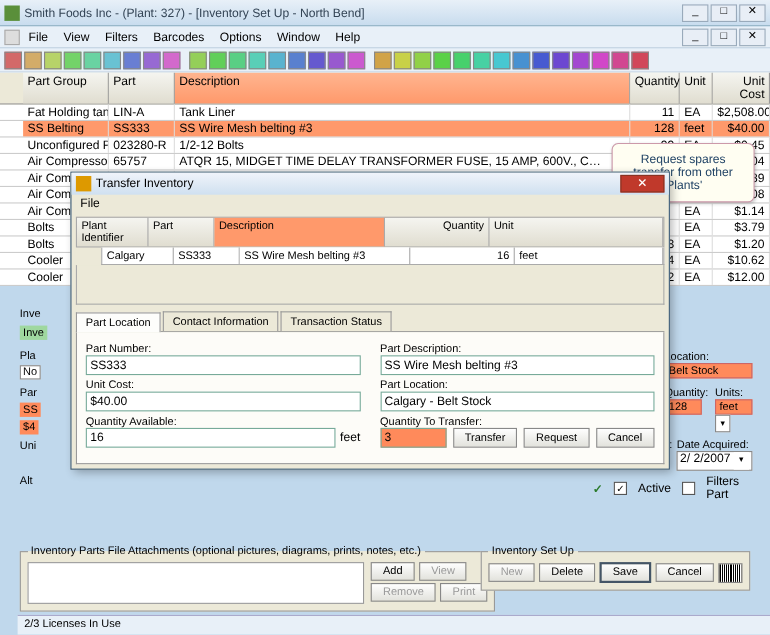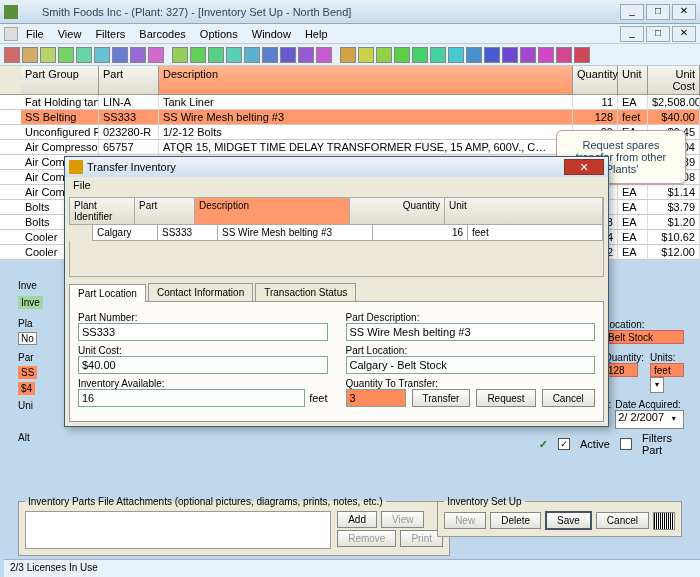--- a/index.html
+++ b/index.html
@@ -1,19 +1,19 @@
 <!DOCTYPE html>
 <html><head>
 <meta charset="utf-8">
 <style>
 * { box-sizing: border-box; margin: 0; padding: 0; font-family: "Segoe UI", Tahoma, sans-serif; font-size: 11px; }
 body { background: #c0d8ec; width: 700px; height: 577px; overflow: hidden; position: relative; }
 .titlebar { height: 24px; background: linear-gradient(#e8f0f8,#c8dcee); display: flex; align-items: center; padding: 0 4px; border-bottom: 1px solid #8ab; }
 .titlebar .icon { width: 14px; height: 14px; margin-right: 4px; }
-.titlebar .title { flex: 1; color: #345; margin-left: 20px; }
+.titlebar .title { flex: 1; color: #345; }
 .winbtns { display: flex; gap: 2px; }
 .winbtn { width: 24px; height: 16px; border: 1px solid #9ab; background: #e8eef6; text-align: center; line-height: 12px; font-size: 10px; }
 .menubar { height: 20px; background: #e8f0f8; display: flex; align-items: center; padding: 0 4px; gap: 2px; border-bottom: 1px solid #bcd; }
 .menubar .micon { width: 14px; height: 14px; background: #ddd; border: 1px solid #aaa; }
 .menubar span { padding: 2px 6px; }
 .toolbar { height: 22px; background: #e8f0f8; display: flex; align-items: center; padding: 2px 4px; gap: 2px; border-bottom: 1px solid #bcd; }
 .tbtn { width: 16px; height: 16px; border: 1px solid #888; }
 .sep { width: 4px; }
 
 .grid { background: #fff; overflow: hidden; }
@@ -51,21 +51,21 @@
 .callout { position: absolute; right: 14px; top: 130px; width: 130px; background: #fffef2; border: 1px solid #c9a; border-radius: 6px; padding: 8px; text-align: center; box-shadow: 1px 1px 3px rgba(0,0,0,.2); color: #246; }
 .fieldset { border: 1px solid #999; padding: 4px 6px 6px; margin-top: 6px; background: #ece9d8; }
 .fieldset legend { font-size: 10px; padding: 0 3px; }
 .rside { position: absolute; right: 16px; top: 319px; width: 80px; }
 .rside .flbl{font-size:10px}
 .pill { background: #ff8a5b; border: 1px solid #c66; padding: 1px 3px; display: block; height: 14px; font-size: 10px; }
 .actv { position:absolute; right:18px; top:432px; display:flex; gap:10px; align-items:center; }
 .actv .chk{width:12px;height:12px;border:1px solid #555;background:#fff;display:inline-block;text-align:center;line-height:10px;font-size:9px}
 .attach { position: absolute; left: 18px; top: 490px; right: 250px; }
 .invset { position: absolute; right: 18px; top: 490px; width: 225px; }
-.status { position: absolute; left: 4px; bottom: 0; right: 0; height: 18px; background: #e8f0f8; border-top: 1px solid #aac; padding: 2px 6px; font-size: 10px; }
+.status { position: absolute; left: 16px; bottom: 0; right: 0; height: 18px; background: #e8f0f8; border-top: 1px solid #aac; padding: 2px 6px; font-size: 10px; }
 .dis { color: #999; }
 .barcode{width:22px;height:18px;border:1px solid #888;background:repeating-linear-gradient(90deg,#000 0 1px,#fff 1px 2px);}
 .green{color:#2a7a2a;font-weight:bold;}
 .small-combo{border:1px solid #888;background:#fff;width:14px;height:16px;display:inline-block;text-align:center;line-height:14px;font-size:8px}
 </style>
 </head>
 <body>
 
 <div class="titlebar">
   <div class="icon" style="background:#5a8f3a"></div>
@@ -323,21 +323,21 @@
             <div class="flbl">Unit Cost:</div>
             <input class="fin" value="$40.00" style="">
           </div>
           <div class="fcol">
             <div class="flbl">Part Location:</div>
             <input class="fin" value="Calgary - Belt Stock" style="">
           </div>
         </div>
         <div class="fldrow">
           <div class="fcol">
-            <div class="flbl">Inventory Available:</div>
+            <div class="flbl">Quantity Available:</div>
             <div style="display:flex;gap:4px">
               <input class="fin" style="flex: 1 1 0%;" value="16">
               <span style="align-self:center">feet</span>
             </div>
           </div>
           <div class="fcol">
             <div class="flbl">Quantity To Transfer:</div>
             <div style="display:flex;gap:6px">
               <input class="fin qtt" style="width: 60px;" value="3">
               <button class="btn">Transfer</button>

